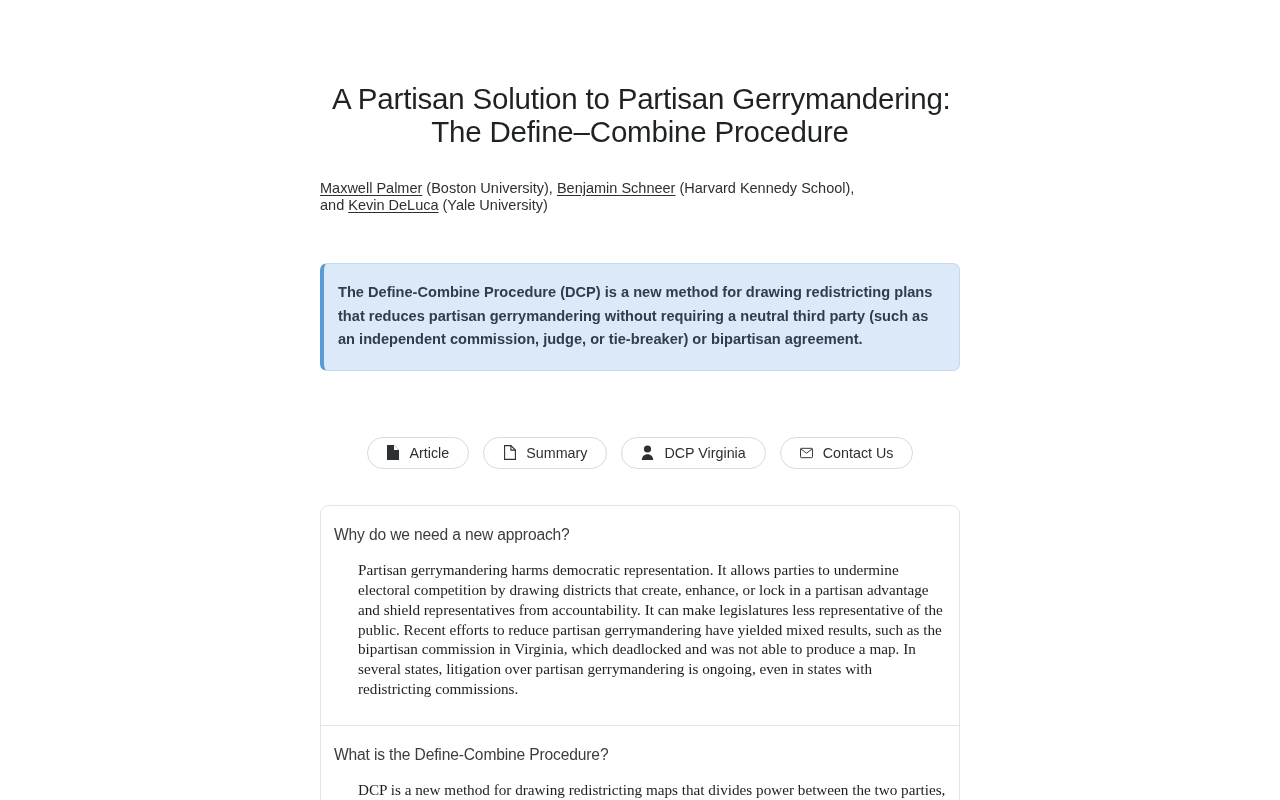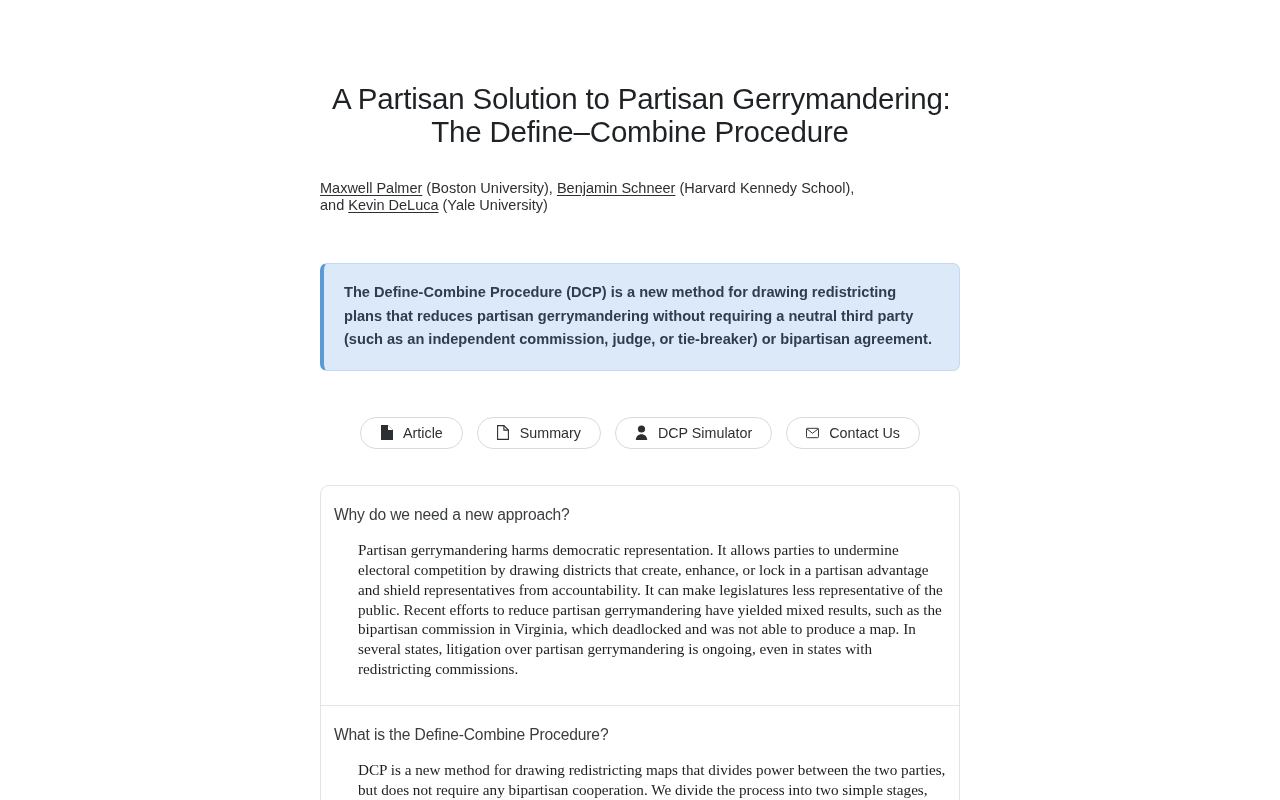--- a/index.html
+++ b/index.html
@@ -52,33 +52,33 @@
     text-underline-offset: 1.5px;
   }
 
   
   .callout {
     margin-top: 50px;
     background: #dce9f8;
     border: 1px solid #c3d9f0;
     border-left: 4px solid #5b9bd5;
     border-radius: 7px;
-    padding: 17px 22px 18px 20px;
+    padding: 17px 22px 18px 14px;
   }
   .callout p {
     margin: 0;
     font-size: 14.6px;
     font-weight: 700;
     line-height: 23.6px;
     color: #313d4f;
   }
 
   
   .navbar {
-    margin-top: 46px;
+    margin-top: 66px;
     display: flex;
     justify-content: center;
     gap: 14px;
   }
   .navbtn {
     display: inline-flex;
     align-items: center;
     gap: 10px;
     height: 32px;
     padding: 0 19px;
@@ -171,21 +171,21 @@
         <span>Summary</span>
       </button>
 
       <button class="navbtn">
         <span class="ic">
           <svg width="13" height="15" viewBox="0 0 13 15">
               <circle cx="6.5" cy="4" r="3.6" fill="#2d3033"></circle>
               <path d="M0.8 15c0-3.3 2.5-5.7 5.7-5.7S12.2 11.7 12.2 15z" fill="#2d3033"></path>
             </svg>
         </span>
-        <span>DCP Simulator</span>
+        <span>DCP Virginia</span>
       </button>
 
       <button class="navbtn">
         <span class="ic">
           <svg width="15" height="12" viewBox="0 0 15 12">
               <rect x="0.6" y="0.6" width="13.8" height="10.8" rx="1" fill="none" stroke="#2d3033" stroke-width="1.1"></rect>
               <path d="M0.9 1.2l6.6 5.1 6.6-5.1" fill="none" stroke="#2d3033" stroke-width="1.1"></path>
             </svg>
         </span>
         <span>Contact Us</span>

